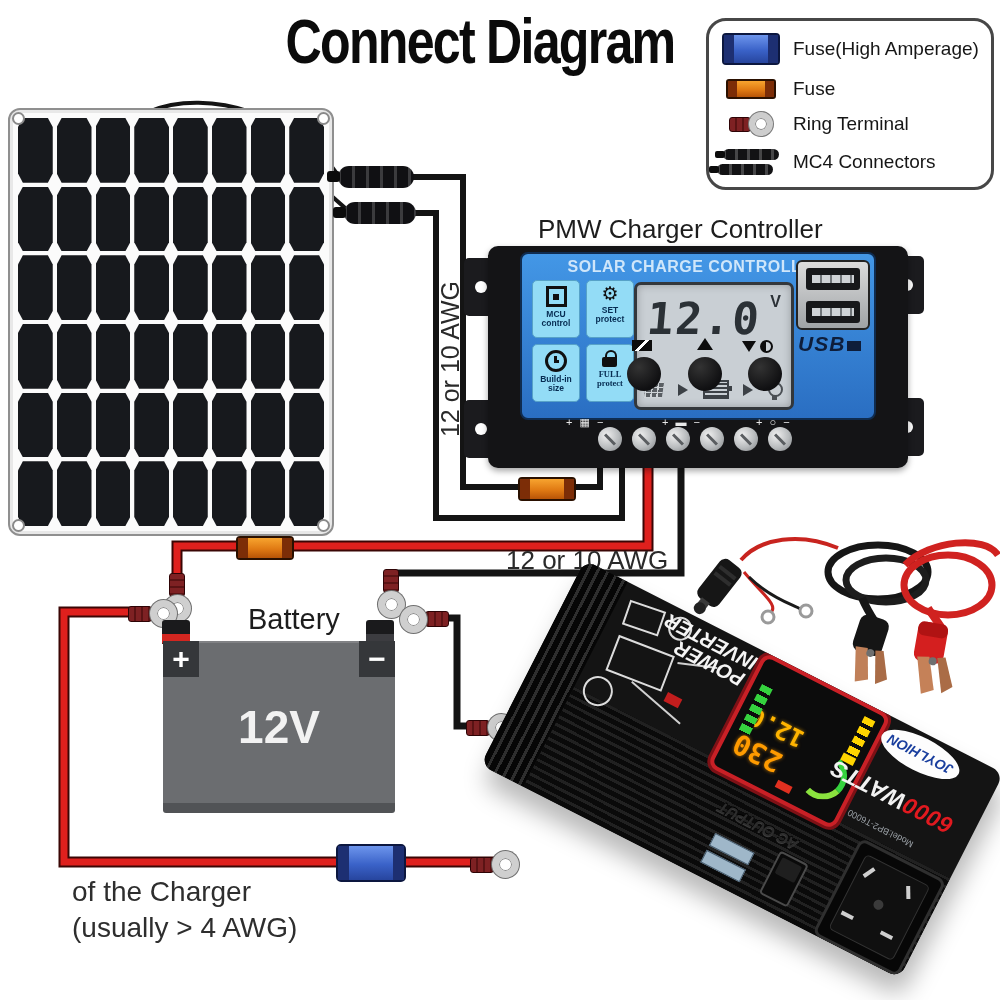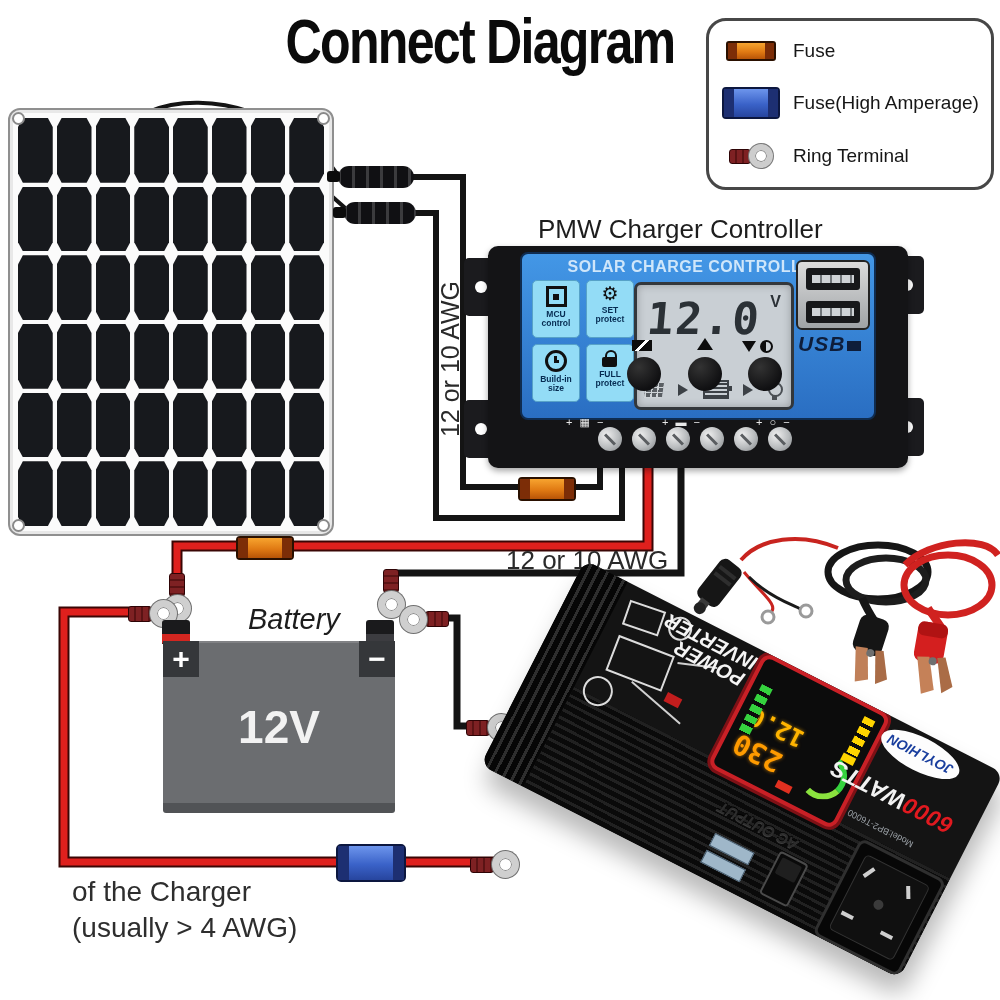--- a/index.html
+++ b/index.html
@@ -230,45 +230,54 @@
       <polygon points="14,26 24,60 34,52 22,24" fill="#aa6c46"></polygon>
       <circle cx="10" cy="30" r="4" fill="#707070"></circle>
     </g>
   </svg>
 
   <div class="abs title">Connect Diagram</div>
 
   <div class="abs legend">
     <div class="lg-row">
       <span class="lg-ic">
+          <span class="fuse-b">
+            <i class="l"></i>
+            <i class="r"></i>
+          </span>
+        </span>
+      <span class="lg-label">Fuse(High Amperage)</span>
+    </div>
+    <div class="lg-row">
+      <span class="lg-ic">
           <span class="fuse-o">
             <i class="l"></i>
             <i class="r"></i>
           </span>
         </span>
       <span class="lg-label">Fuse</span>
-    </div>
-    <div class="lg-row">
-      <span class="lg-ic">
-          <span class="fuse-b">
-            <i class="l"></i>
-            <i class="r"></i>
-          </span>
-        </span>
-      <span class="lg-label">Fuse(High Amperage)</span>
     </div>
     <div class="lg-row">
       <span class="lg-ic">
           <span class="rt">
             <span class="sleeve"></span>
             <span class="ring"></span>
           </span>
         </span>
       <span class="lg-label">Ring Terminal</span>
     </div>
+    <div class="lg-row">
+      <span class="lg-ic">
+        <span style="display:flex;flex-direction:column;gap:4px;">
+            <span class="mc4"></span>
+            <span class="mc4" style="margin-left:-6px;"></span>
+          </span>
+      </span>
+      <span class="lg-label">MC4 Connectors</span>
+    </div>
   </div>
 
   <div class="abs sp-frame">
     <div class="sp-cells">
         <div class="sp-cell"></div>
         <div class="sp-cell"></div>
         <div class="sp-cell"></div>
         <div class="sp-cell"></div>
         <div class="sp-cell"></div>
         <div class="sp-cell"></div>
@@ -354,21 +363,21 @@
     <span class="fl">protect</span>
   </div>
   <div class="abs feat" style="left:532px;top:344px;">
     <span class="ic-clock">
         <i></i>
         <b></b>
       </span>
     <span class="fl">Build-in</span>
     <span class="fl">size</span>
   </div>
-  <div class="abs feat" style="left:586px;top:344px;">
+  <div class="abs feat" style="left:586px;top:344px;font-family:Liberation Serif, serif;">
     <span class="ic-lock">
         <span class="sh"></span>
         <span class="bd"></span>
       </span>
     <span class="fl">FULL</span>
     <span class="fl">protect</span>
   </div>
 
   <div class="abs lcd">
     <span class="lcd-val">12.0</span>
@@ -460,21 +469,21 @@
     </div>
   <div class="abs rterm" style="left:466px;top:714px;">
       <span class="sleeve"></span>
       <span class="ring"></span>
     </div>
   <div class="abs rterm" style="left:470px;top:851px;">
       <span class="sleeve"></span>
       <span class="ring"></span>
     </div>
 
-  <div class="abs lab" style="left:248px;top:603px;font-size:29px;font-style:italic;">Battery</div>
+  <div class="abs lab" style="left:248px;top:603px;font-size:29px;">Battery</div>
   <div class="abs post red" style="left:162px;top:620px;"></div>
   <div class="abs post blk" style="left:366px;top:620px;"></div>
   <div class="abs bat">
     <span class="bat-tab abs" style="left:0;top:0;">+</span>
     <span class="bat-tab abs" style="right:0;top:0;">−</span>
   </div>
   <div class="abs bat-v">12V</div>
 
   <div class="abs inv">
     <div class="inv-fins"></div>

